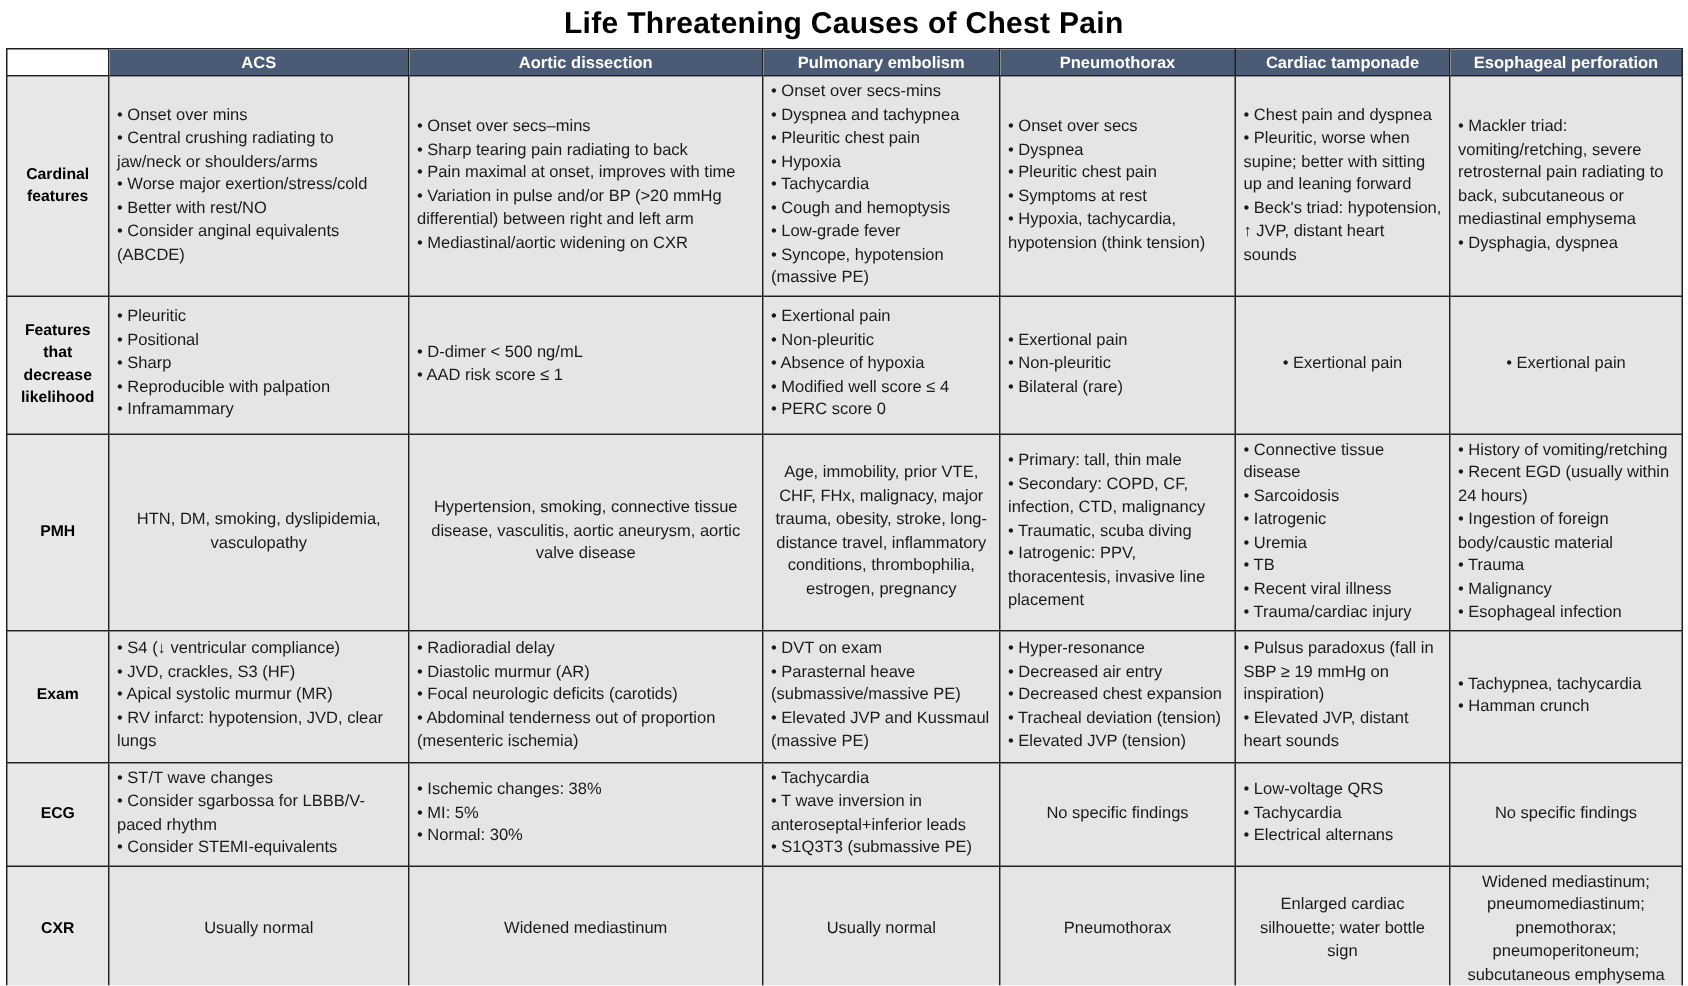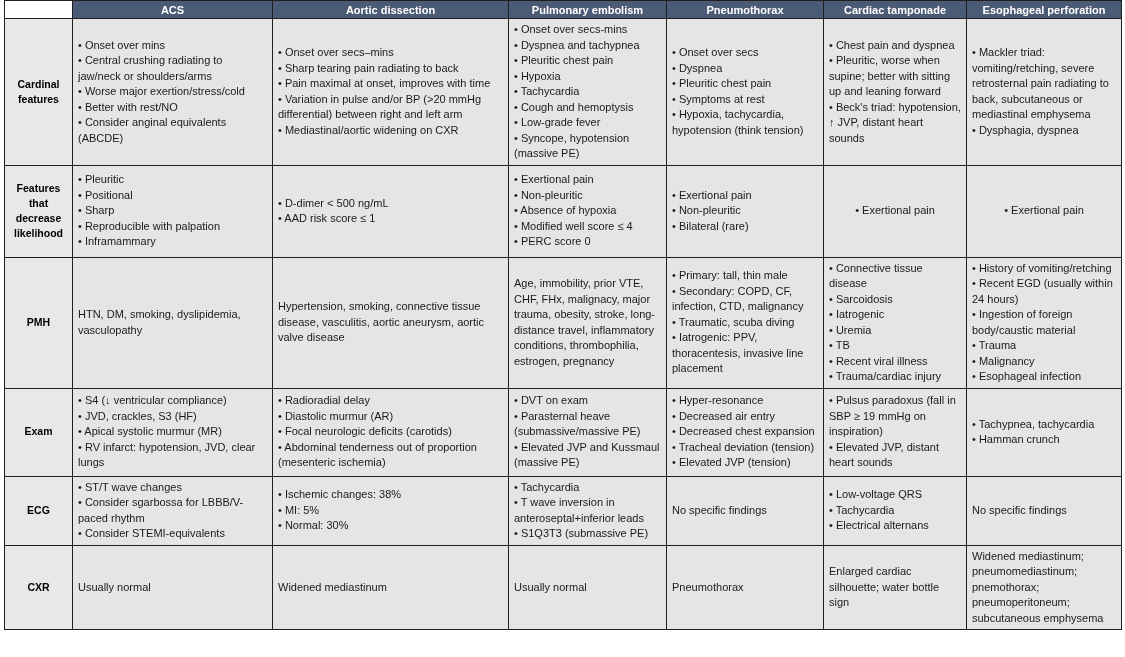--- a/index.html
+++ b/index.html
@@ -66,26 +66,27 @@
   td.cell {
     background: #e5e5e5;
     vertical-align: middle;
     font-size: 11px;
     line-height: 15.5px;
     padding: 3px 5px;
     color: #1a1a1a;
   }
   td.cell .bullet { text-align: left; }
   td.cell.bullets-center .bullet { text-align: center; }
-  td.cell .center-text { }
+  td.cell .center-text { text-align: center; }
 </style>
 </head>
 <body>
 
 <div class="page">
+  <h1 class="title">Life Threatening Causes of Chest Pain</h1>
   <table class="grid">
     <colgroup>
       <col style="width:68px">
       <col style="width:200px">
       <col style="width:236px">
       <col style="width:158px">
       <col style="width:157px">
       <col style="width:143px">
       <col style="width:155px">
     </colgroup>

